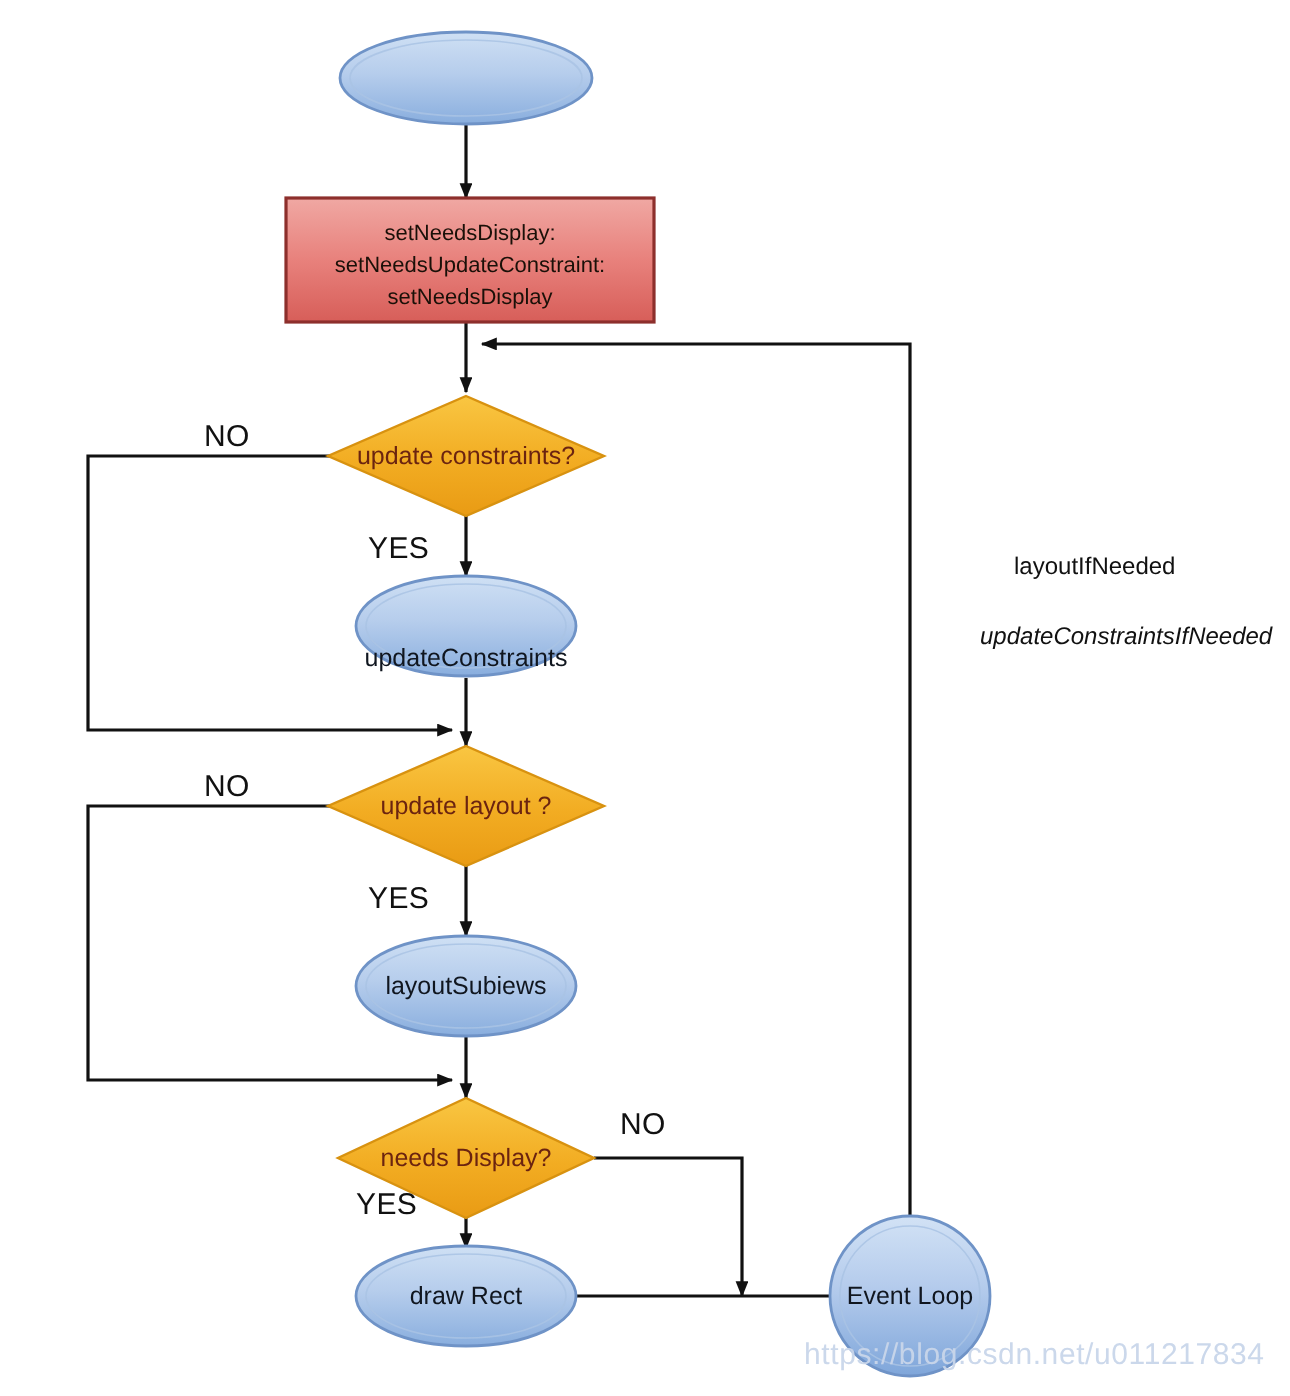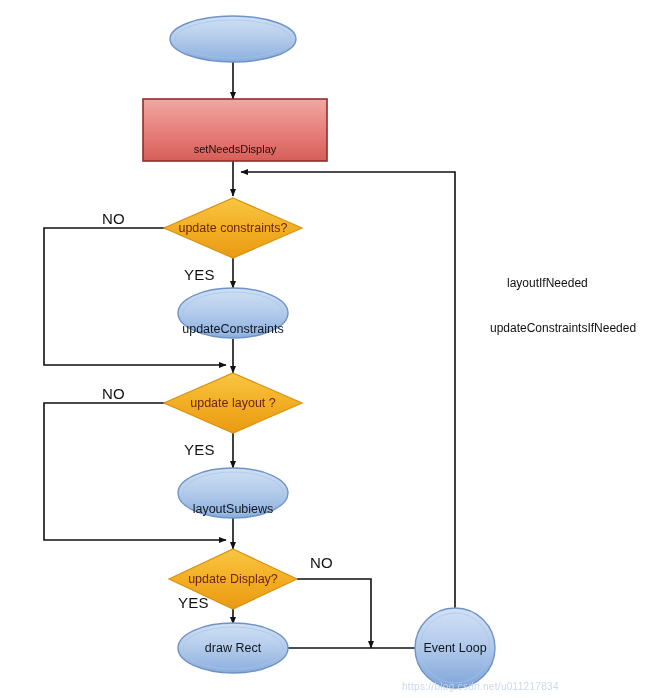--- a/index.html
+++ b/index.html
@@ -53,26 +53,25 @@
     letter-spacing: .2px;
   }
   .side-note {
     position: absolute;
     font-size: 12px;
     color: #111111;
     white-space: pre;
   }
   .watermark {
     position: absolute;
-    font-size: 10px;
+    font-size: 15px;
     color: #c9d6ea;
     opacity: .95;
     white-space: pre;
     letter-spacing: .3px;
-    margin-top: 12px;
   }
 </style>
 </head>
 <body>
 
 <div id="canvas">
 
   <svg id="flow-svg" viewBox="0 0 645 698" xmlns="http://www.w3.org/2000/svg">
     <defs>
       <linearGradient id="gradEllipse" x1="0" y1="0" x2="0" y2="1">
@@ -145,41 +144,43 @@
     <polygon points="233,549 297,579 233,609 169,579" fill="url(#gradDiamond)" stroke="#d89210" stroke-width="1.2"></polygon>
 
     <ellipse cx="233" cy="648" rx="55" ry="25" fill="url(#gradEllipse)" stroke="#6f93c7" stroke-width="1.4"></ellipse>
     <ellipse cx="233" cy="648" rx="50" ry="21" fill="none" stroke="#a9c3e4" stroke-width="0.8" opacity=".85"></ellipse>
 
     <circle cx="455" cy="648" r="40" fill="url(#gradCircle)" stroke="#6f93c7" stroke-width="1.4"></circle>
     <circle cx="455" cy="648" r="35" fill="none" stroke="#a9c3e4" stroke-width="0.8" opacity=".85"></circle>
   </svg>
 
 
+  <div class="node-label box-label" style="left:143px; top:110px; width:184px;">setNeedsDisplay:</div>
+  <div class="node-label box-label" style="left:143px; top:126px; width:184px;">setNeedsUpdateConstraint:</div>
   <div class="node-label box-label" style="left:143px; top:142px; width:184px;">setNeedsDisplay</div>
 
   <div class="node-label diamond-label" style="left:158px; top:221px; width:150px;">update constraints?</div>
 
   <div class="node-label ellipse-label" style="left:158px; top:306px; width:150px;margin-top:16px;">updateConstraints</div>
 
   <div class="node-label diamond-label" style="left:158px; top:396px; width:150px;">update layout ?</div>
 
-  <div class="node-label ellipse-label" style="left:158px; top:486px; width:150px;margin-top:16px;">layoutSubiews</div>
+  <div class="node-label ellipse-label" style="left:158px; top:486px; width:150px;">layoutSubiews</div>
 
-  <div class="node-label diamond-label" style="left:158px; top:572px; width:150px;">update Display?</div>
+  <div class="node-label diamond-label" style="left:158px; top:572px; width:150px;">needs Display?</div>
 
   <div class="node-label ellipse-label" style="left:158px; top:641px; width:150px;">draw Rect</div>
 
   <div class="node-label ellipse-label" style="left:395px; top:641px; width:120px;">Event Loop</div>
 
   <div class="edge-label" style="left:102px; top:210px;">NO</div>
   <div class="edge-label" style="left:184px; top:266px;">YES</div>
   <div class="edge-label" style="left:102px; top:385px;">NO</div>
   <div class="edge-label" style="left:184px; top:441px;">YES</div>
   <div class="edge-label" style="left:310px; top:554px;">NO</div>
   <div class="edge-label" style="left:178px; top:594px;">YES</div>
 
   <div class="side-note" style="left:507px; top:276px;">layoutIfNeeded</div>
-  <div class="side-note" style="left:490px; top:321px;">updateConstraintsIfNeeded</div>
+  <div class="side-note" style="left:490px; top:311px;font-style:italic;">updateConstraintsIfNeeded</div>
 
   <div class="watermark" style="left:402px; top:669px;">https://blog.csdn.net/u011217834</div>
 
 </div>
 
 </body></html>

